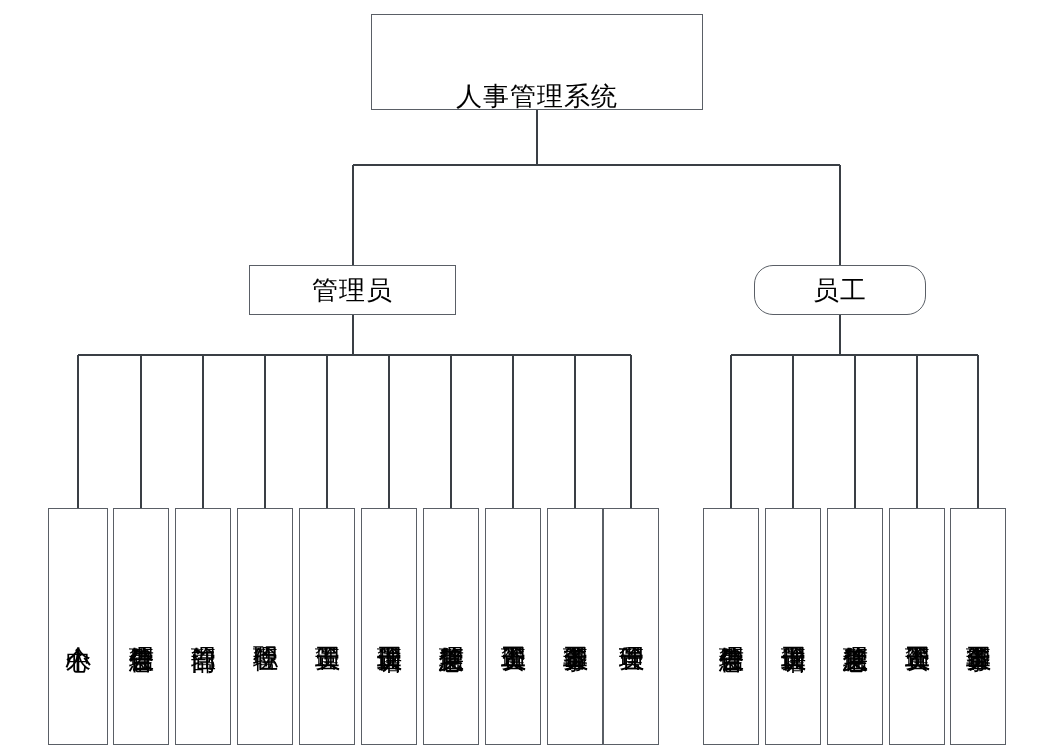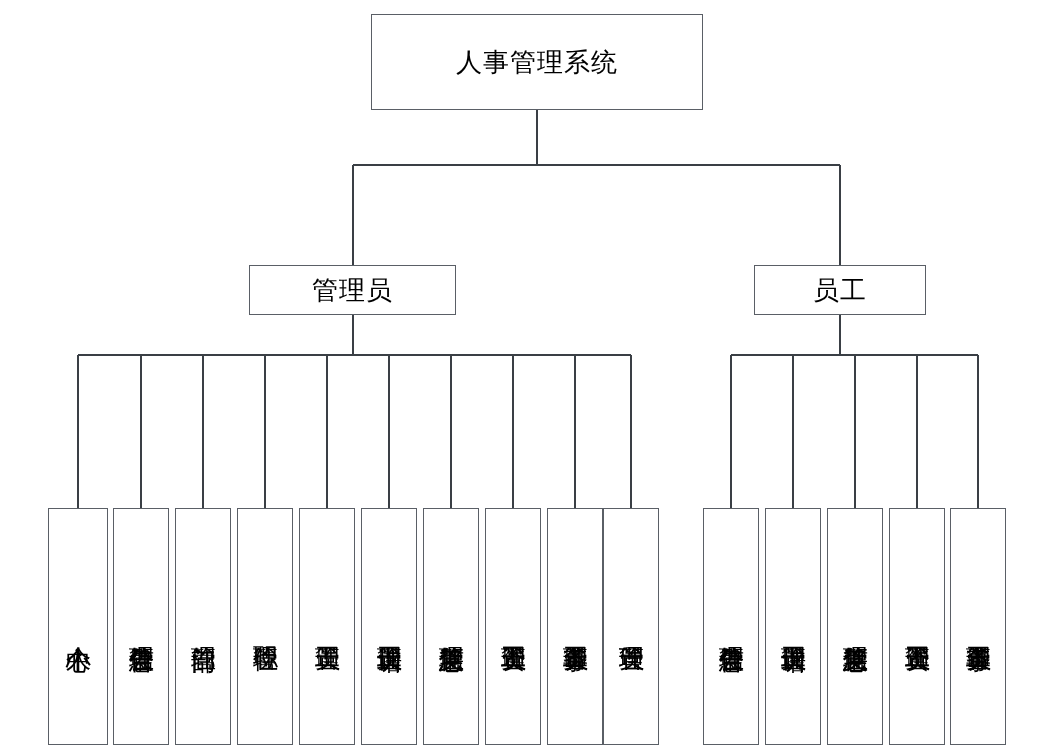--- a/index.html
+++ b/index.html
@@ -83,29 +83,29 @@
       <line x1="575" y1="355" x2="575" y2="508" stroke="#3a3f45" stroke-width="1.6" shape-rendering="crispEdges"></line>
       <line x1="631" y1="355" x2="631" y2="508" stroke="#3a3f45" stroke-width="1.6" shape-rendering="crispEdges"></line>
       <line x1="731" y1="355" x2="978" y2="355" stroke="#3a3f45" stroke-width="1.6" shape-rendering="crispEdges"></line>
       <line x1="731" y1="355" x2="731" y2="508" stroke="#3a3f45" stroke-width="1.6" shape-rendering="crispEdges"></line>
       <line x1="793" y1="355" x2="793" y2="508" stroke="#3a3f45" stroke-width="1.6" shape-rendering="crispEdges"></line>
       <line x1="855" y1="355" x2="855" y2="508" stroke="#3a3f45" stroke-width="1.6" shape-rendering="crispEdges"></line>
       <line x1="917" y1="355" x2="917" y2="508" stroke="#3a3f45" stroke-width="1.6" shape-rendering="crispEdges"></line>
       <line x1="978" y1="355" x2="978" y2="508" stroke="#3a3f45" stroke-width="1.6" shape-rendering="crispEdges"></line>
     </svg>
 
-  <div class="node root" style="left: 371px; top: 14px; width: 332px; height: 96px; border-color: rgb(90, 95, 102);">
+  <div class="node root" style="left: 371px; top: 14px; width: 332px; height: 96px; border-color: rgb(90, 95, 102); align-items: flex-end;">
     <span class="label">人事管理系统</span>
   </div>
 
   <div class="node mid" style="left: 249px; top: 265px; width: 207px; height: 50px; border-color: rgb(90, 95, 102); align-items: center;">
     <span class="label">管理员</span>
   </div>
 
-  <div class="node mid" style="left: 754px; top: 265px; width: 172px; height: 50px; border-color: rgb(90, 95, 102);">
+  <div class="node mid" style="left: 754px; top: 265px; width: 172px; height: 50px; border-color: rgb(90, 95, 102); border-radius: 19px;">
     <span class="label">员工</span>
   </div>
 
   <div id="leaf-host">
       <div class="node leaf" style="left: 48px; top: 508px; width: 60px; height: 237px; border-color: rgb(90, 95, 102);">
         <span class="label">个人中心</span>
       </div>
       <div class="node leaf" style="left: 113px; top: 508px; width: 56px; height: 237px; border-color: rgb(90, 95, 102);">
         <span class="label">公告信息管理</span>
       </div>

